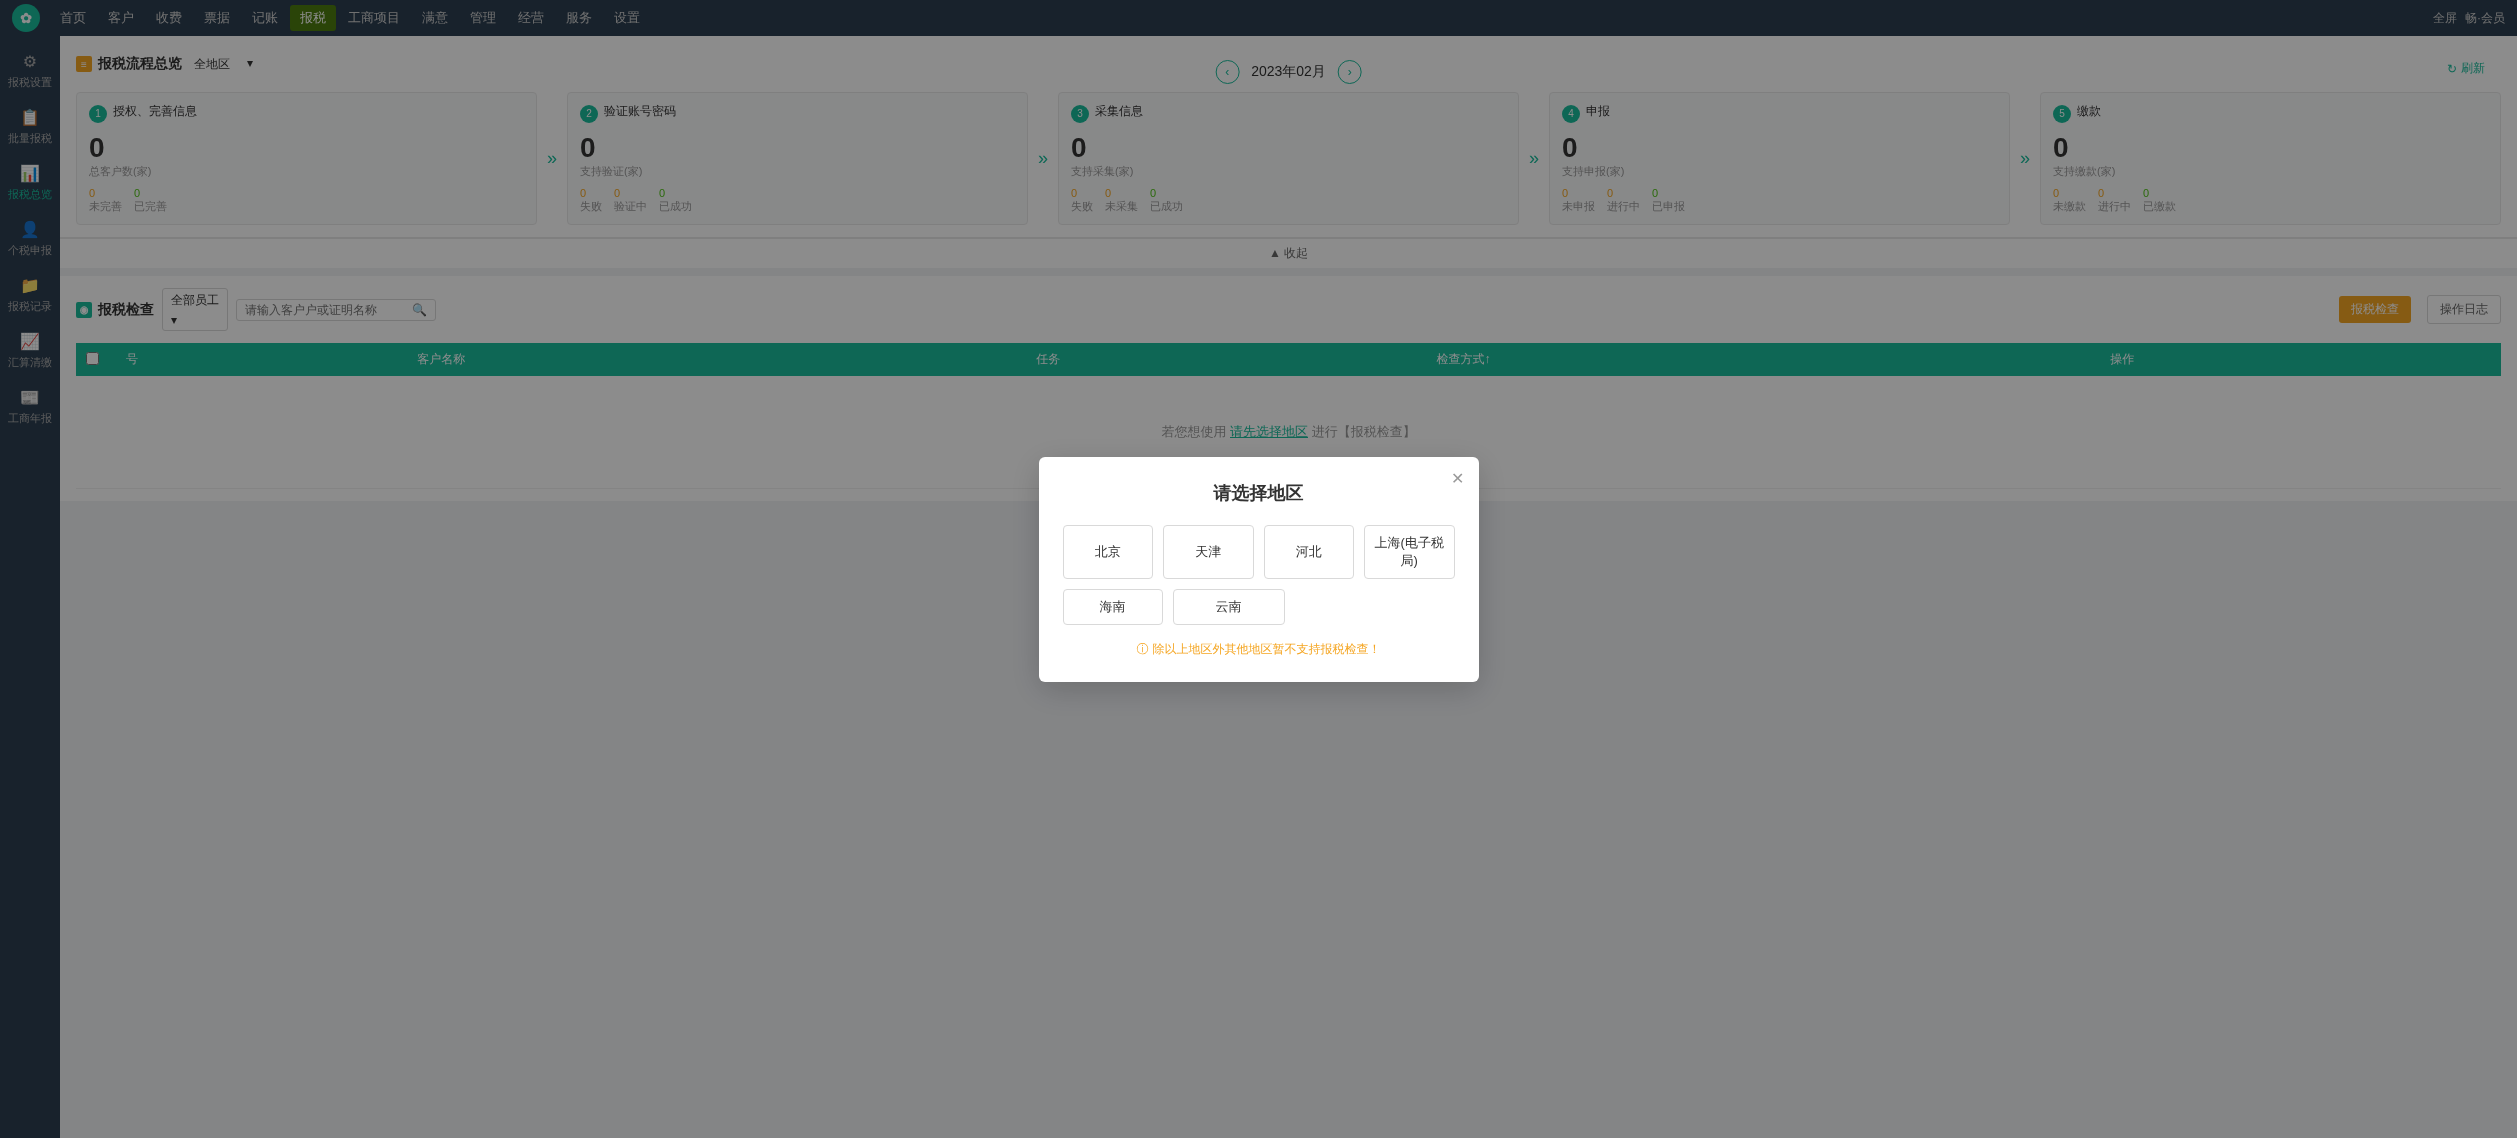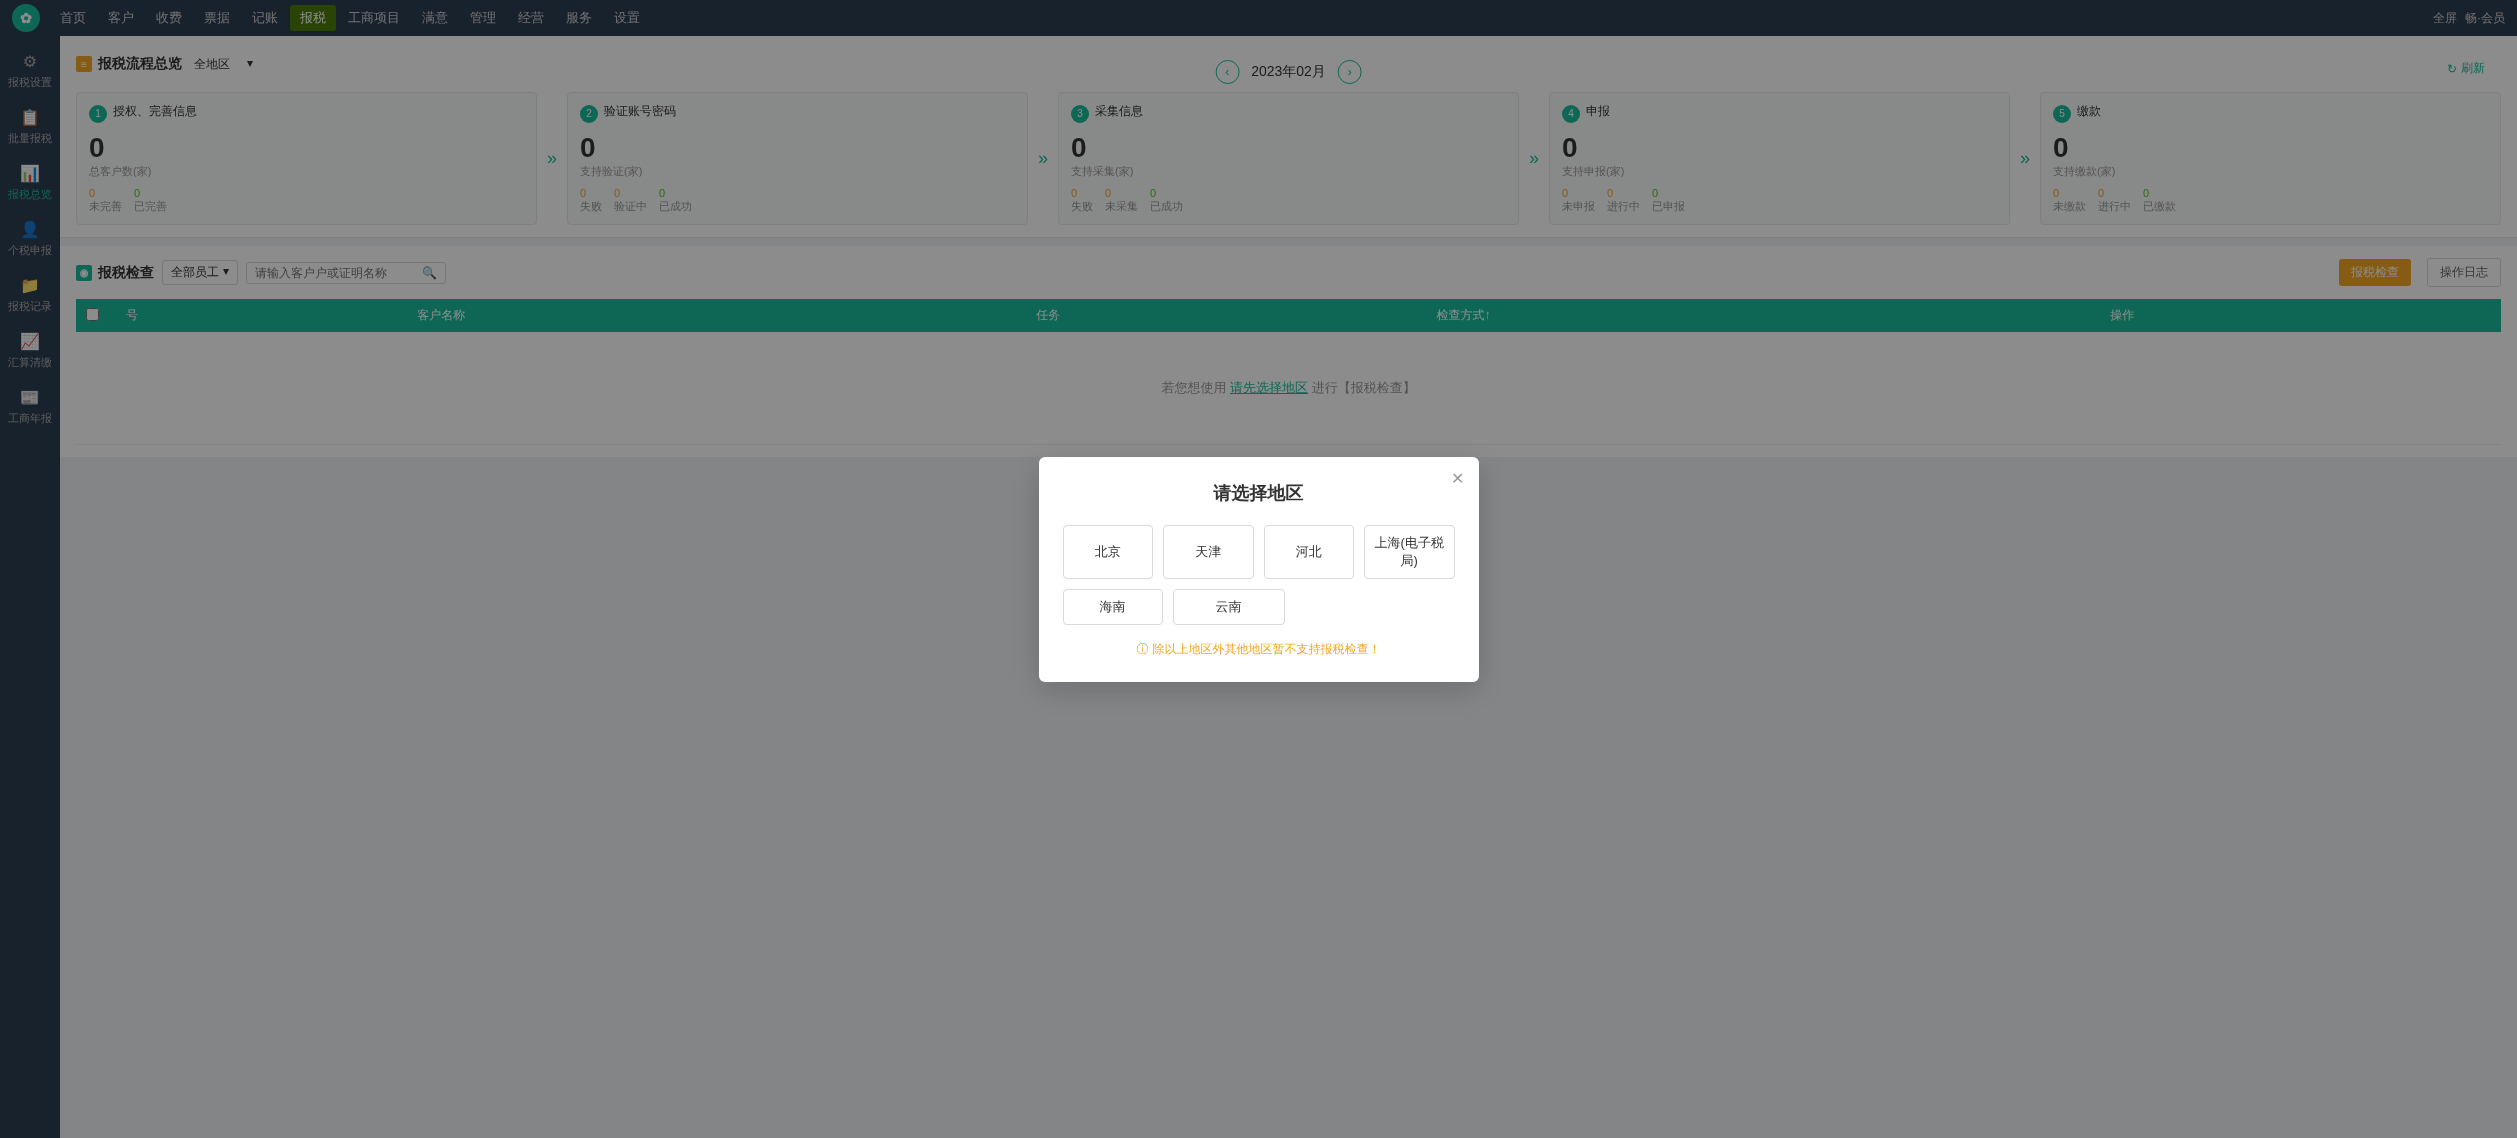--- a/index.html
+++ b/index.html
@@ -203,21 +203,21 @@
       color: white; font-size: 10px;
     }
     .filter-select {
       border: 1px solid #d9d9d9;
       border-radius: 3px;
       padding: 3px 8px;
       font-size: 12px;
       color: #333;
       background: white;
       cursor: pointer;
-      display: flex; align-items: flex-start; gap: 4px;
+      display: flex; align-items: flex-start; gap: 4px; flex-direction: column;
     }
     .search-input-wrap {
       flex: 1; max-width: 200px;
       border: 1px solid #d9d9d9;
       border-radius: 3px;
       display: flex; align-items: center;
       padding: 3px 8px;
     }
     .search-input-wrap input {
       border: none; outline: none; font-size: 12px; width: 100%; color: #999;
@@ -543,20 +543,24 @@
             <div class="flow-sub-item">
               <span class="flow-sub-count green">0</span>
               <span class="flow-sub-label">已缴款</span>
             </div>
           </div>
         </div>
 
       </div>
     </div>
 
+    <div class="collapse-bar">
+      <span>▲</span>
+      <span>收起</span>
+    </div>
 
     <div class="tax-check-section">
       <div class="check-header">
         <div class="check-title">
           <span class="check-title-icon">◉</span>
           <span>报税检查</span>
         </div>
         <div class="filter-select">
           <span>全部员工</span>
           <span>▾</span>

